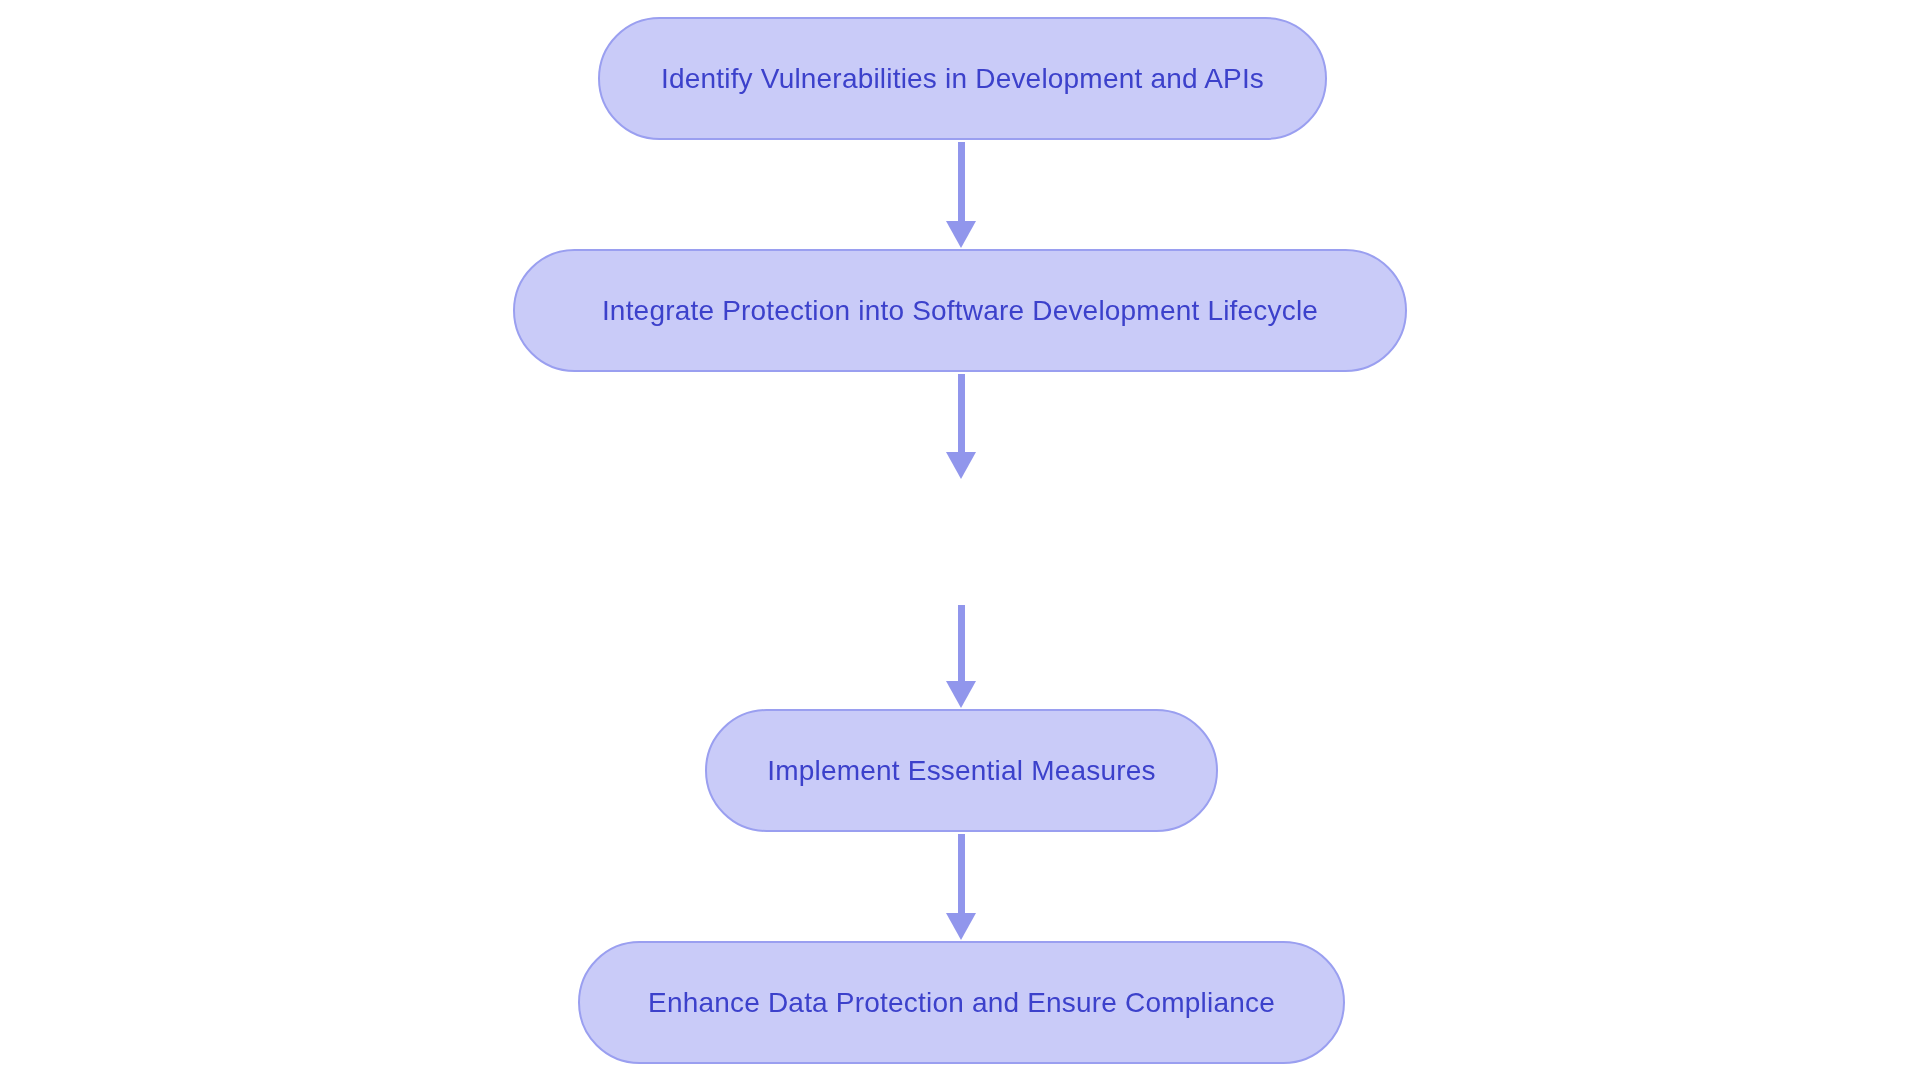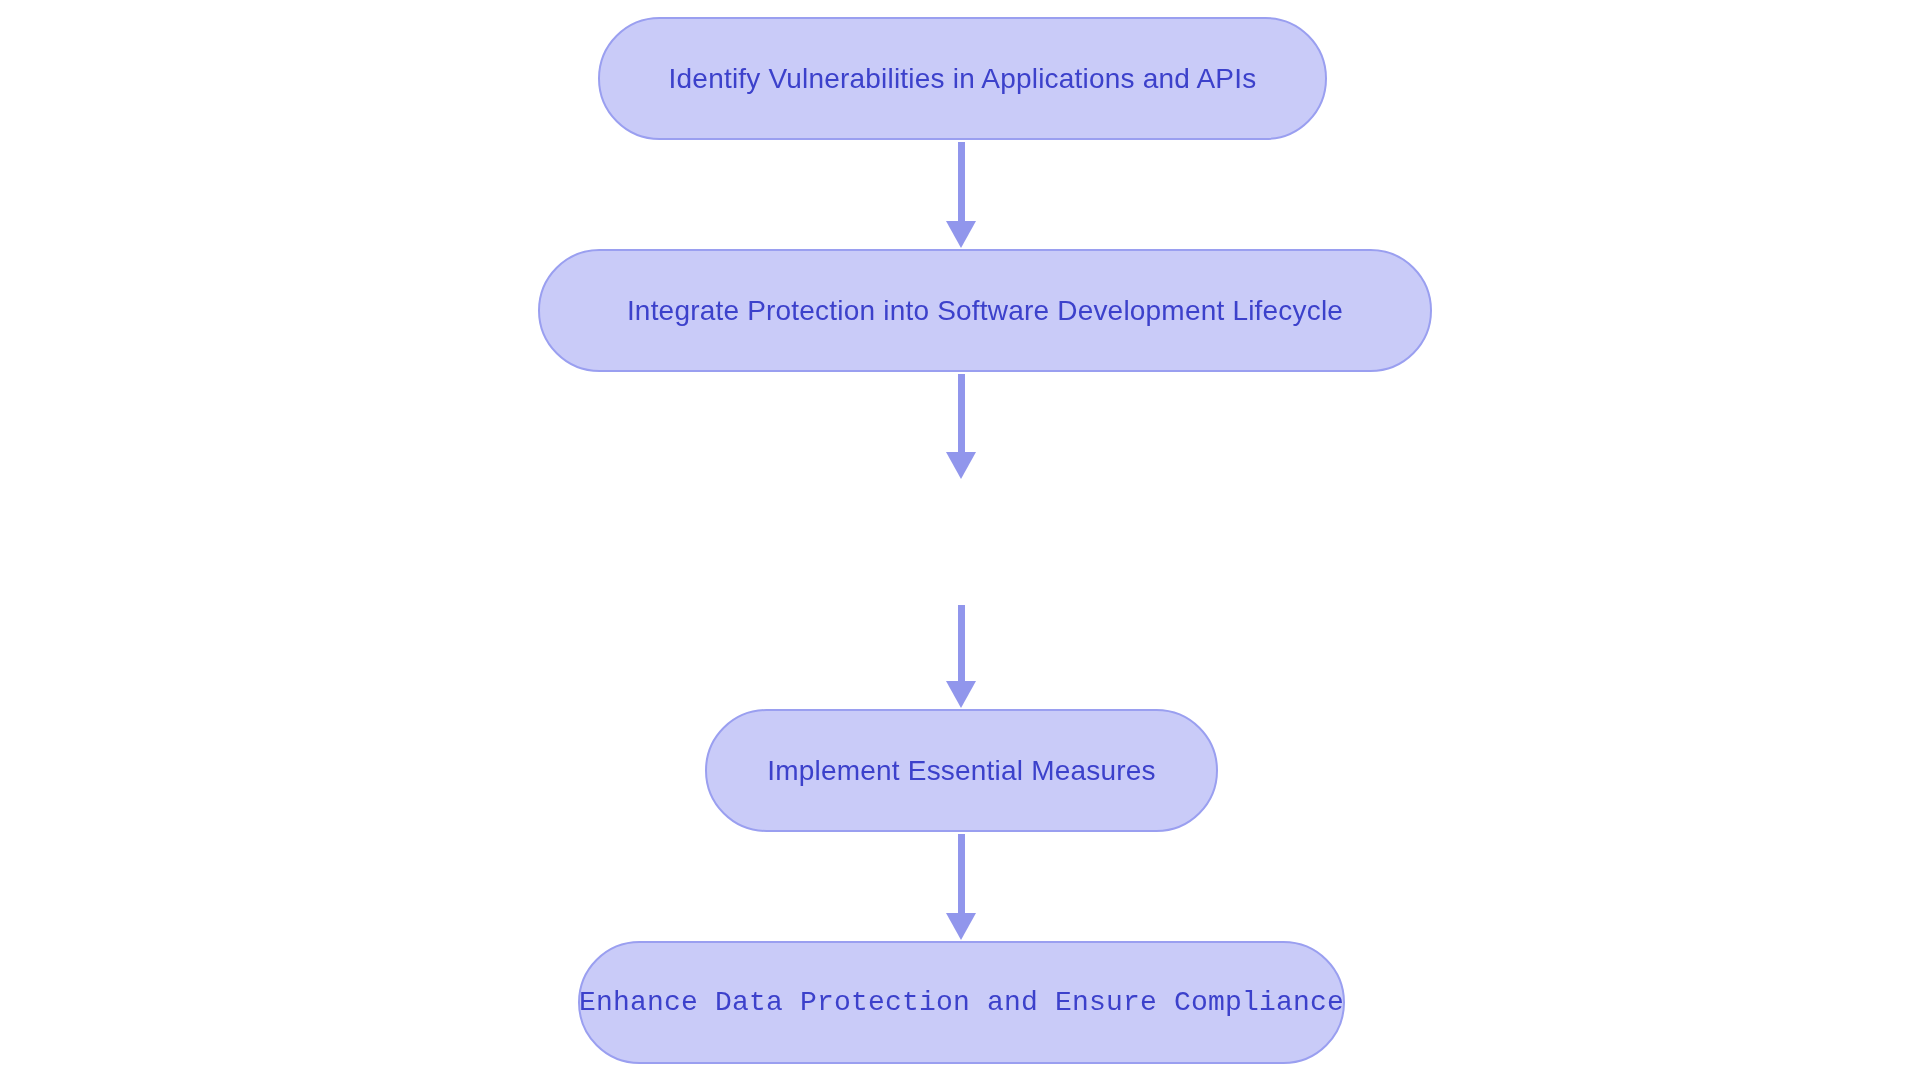--- a/index.html
+++ b/index.html
@@ -30,24 +30,24 @@
     justify-content: center;
     text-align: center;
   }
   .node-label {
     color: var(--node-text);
     font-size: 28px;
     letter-spacing: 0.2px;
     white-space: nowrap;
   }
   .n1 { left: 598px; top: 17px;  width: 729px; }
-  .n2 { left: 538px; top: 249px; width: 894px; }
+  .n2 { left: 513px; top: 249px; width: 894px; }
   .n3 { left: 739px; top: 480px; width: 446px; }
   .n4 { left: 705px; top: 709px; width: 513px; justify-content: center; }
-  .n5 { left: 578px; top: 941px; width: 767px; font-family: Liberation Mono, monospace; }
+  .n5 { left: 578px; top: 941px; width: 767px; }
   .arrow {
     position: absolute;
     left: 946px;            
     width: 30px;
     display: flex;
     flex-direction: column;
     align-items: center;
   }
   .a1 { top: 142px; height: 106px; }
   .a2 { top: 374px; height: 105px; }
@@ -65,21 +65,21 @@
     border-right: 15px solid transparent;
     border-top: 27px solid var(--arrow);
   }
 </style>
 </head>
 <body>
 
 <div class="canvas">
 
   <div class="node n1">
-    <span class="node-label">Identify Vulnerabilities in Applications and APIs</span>
+    <span class="node-label">Identify Vulnerabilities in Development and APIs</span>
   </div>
 
   <div class="arrow a1">
     <div class="shaft"></div>
     <div class="head"></div>
   </div>
 
   <div class="node n2">
     <span class="node-label">Integrate Protection into Software Development Lifecycle</span>
   </div>

